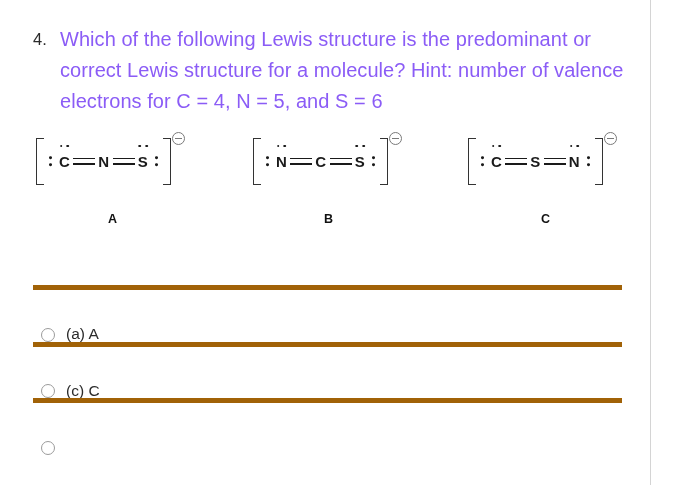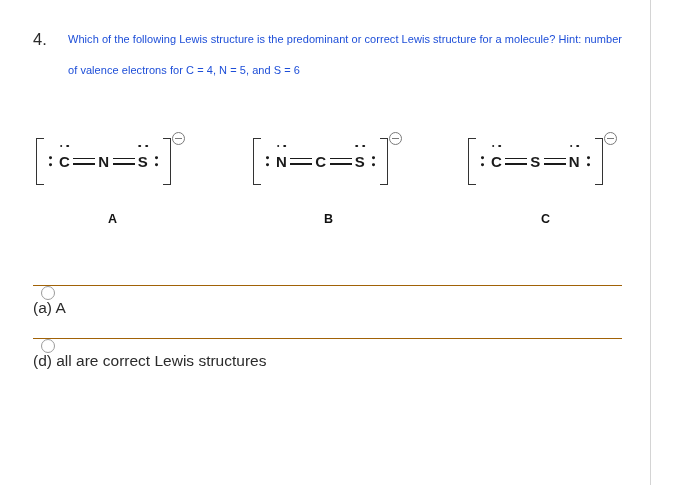--- a/index.html
+++ b/index.html
@@ -45,25 +45,24 @@
   }
   .q-number {
     flex: 0 0 auto;
     font-size: 16.5px;
     line-height: 31px;
     color: #2b2b2b;
     width: 27px;
   }
   .q-text {
     flex: 1 1 auto;
-    font-size: 11px;
+    font-size: 20px;
     line-height: 31px;
-    color: #1d4ed8;
+    color: #8b5cf6;
     letter-spacing: 0.05px;
-    margin-left: 8px;
   }
 
   
   .structures {
     position: absolute;
     left: 0;
     top: 130px;
     width: 651px;
     height: 110px;
   }
@@ -216,24 +215,23 @@
   
   .options {
     position: absolute;
     left: 33px;
     top: 285px;
     width: 589px;
   }
   .option-row {
     position: relative;
     height: 51.5px;
-    border-top: 1px solid #a16207;
-    display: flex;
-    align-items: flex-start;
-    flex-direction: column;
+    border-top: 5px solid #a16207;
+    display: flex;
+    align-items: flex-end;
   }
   .option-row:last-child {
     border-bottom: none;
   }
   .radio {
     flex: 0 0 auto;
     width: 14px;
     height: 14px;
     border: 1.3px solid #9b9b9b;
     border-radius: 50%;
@@ -374,17 +372,20 @@
       </div>
     </div>
 
   <div class="options">
       <div class="option-row">
         <span class="radio"></span>
         <span class="option-label">(a) A</span>
       </div>
       <div class="option-row">
         <span class="radio"></span>
-        <span class="option-label">(d) all are correct Lewis structures</span>
+        <span class="option-label">(c) C</span>
+      </div>
+      <div class="option-row">
+        <span class="radio"></span>
       </div>
     </div>
 
 </div>
 
 </body></html>

